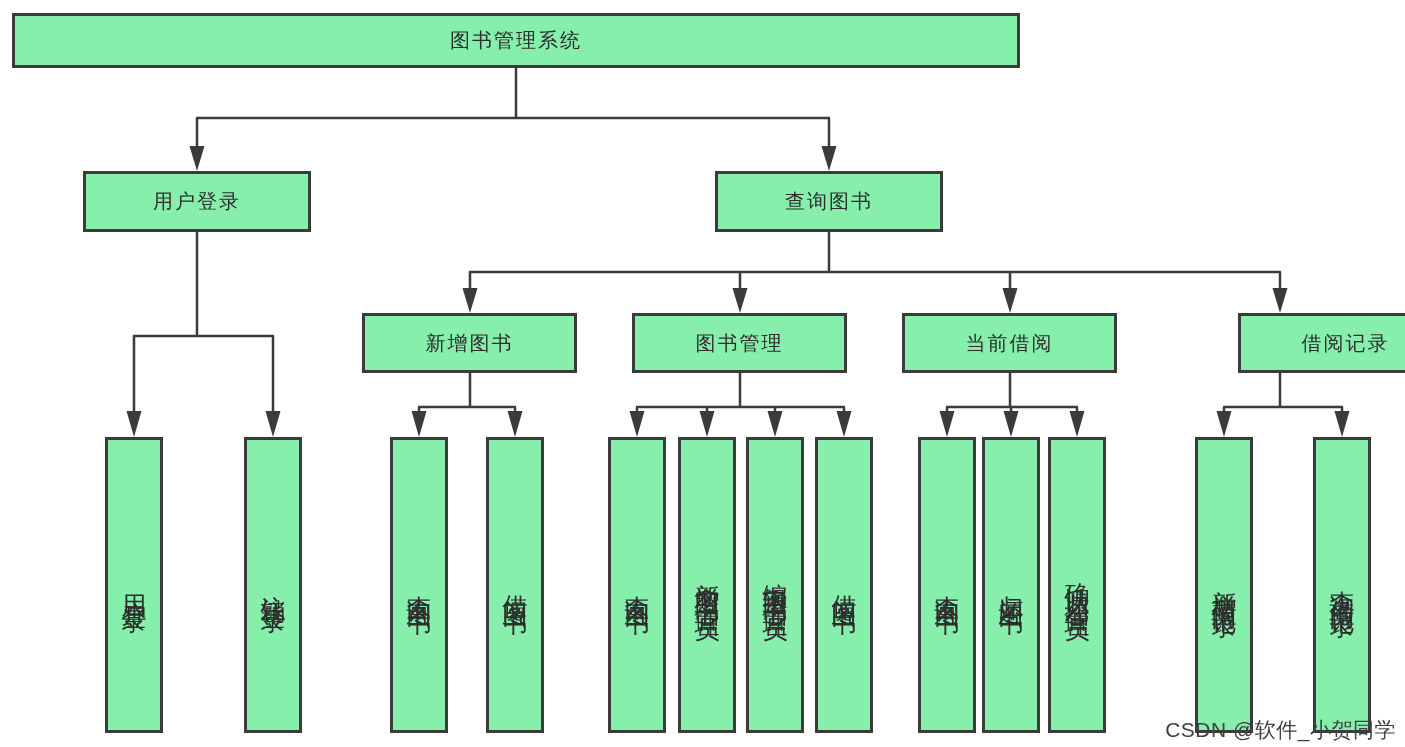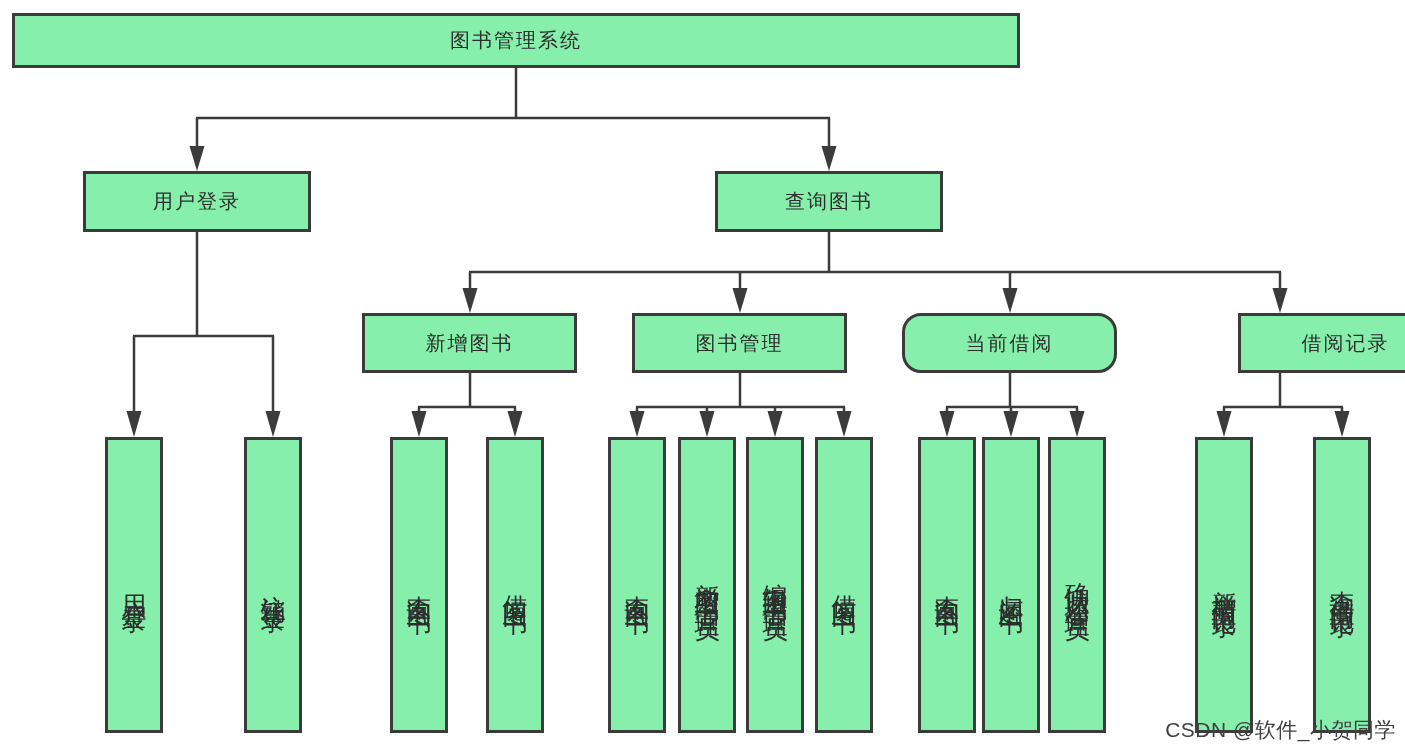--- a/index.html
+++ b/index.html
@@ -6,21 +6,21 @@
   body{font-family:"Liberation Sans",sans-serif;}
   .stage{position:relative;width:1405px;height:747px;background:#fff;overflow:hidden;}
   .connectors{position:absolute;left:0;top:0;z-index:1;}
   .box{position:absolute;box-sizing:border-box;background:#86efac;border:3px solid #3b3b3b;
        display:flex;align-items:center;justify-content:center;color:#2d2d2d;z-index:2;}
   .root-box{left:12px;top:13px;width:1008px;height:55px;font-size:20px;letter-spacing:2px;}
   .l2{top:171px;width:228px;height:61px;font-size:20px;letter-spacing:2px;}
   .l2.login{left:83px;}
   .l2.manage{left:715px;}
   .l3{top:313px;width:215px;height:60px;font-size:20px;letter-spacing:2px;}
-  .l3.g0{left:362px;} .l3.g1{left:632px;} .l3.g2{left:902px;border-radius:19px;} .l3.g3{left:1190px;margin-left:48px;}
+  .l3.g0{left:362px;} .l3.g1{left:632px;} .l3.g2{left:902px;} .l3.g3{left:1190px;margin-left:48px;}
   .leaf{top:437px;width:58px;height:296px;}
   .leaf span{writing-mode:vertical-rl;text-orientation:mixed;font-size:25px;
              letter-spacing:5px;line-height:1;white-space:nowrap;}
   .watermark{position:absolute;top:716px;right:9px;z-index:5;font-size:21px;
              color:#404040;letter-spacing:0.5px;}
 </style>
 </head>
 <body>
 
 <div class="stage">

